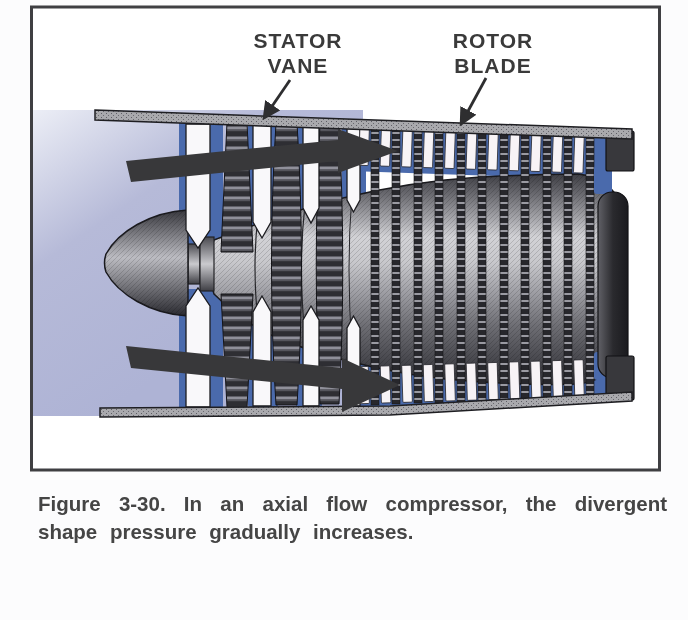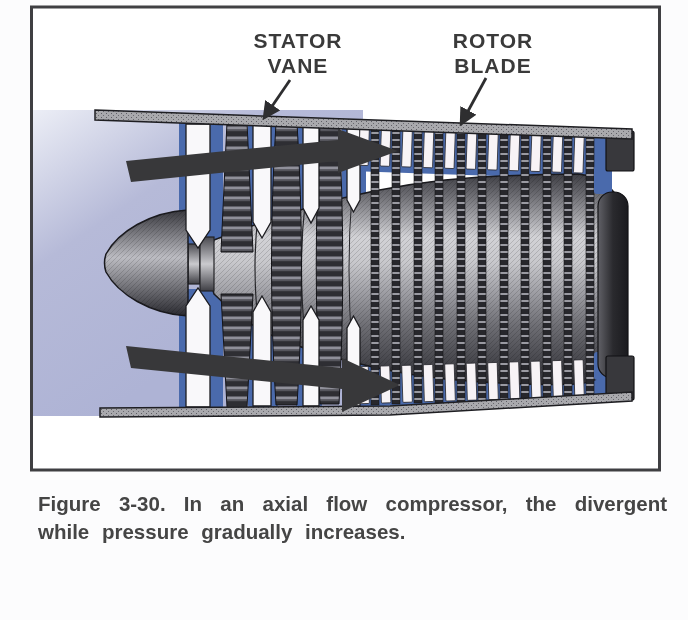--- a/index.html
+++ b/index.html
@@ -222,16 +222,16 @@
 
   <text class="lbl" x="298" y="44" text-anchor="middle">STATOR</text>
   <text class="lbl" x="298" y="69" text-anchor="middle">VANE</text>
   <text class="lbl" x="493" y="44" text-anchor="middle">ROTOR</text>
   <text class="lbl" x="493" y="69" text-anchor="middle">BLADE</text>
 </svg>
 
 
 <div class="caption">
   <div class="j">Figure 3-30. In an axial flow compressor, the divergent</div>
-  <div class="last">while pressure gradually increases.</div>
+  <div class="last">shape pressure gradually increases.</div>
 </div>
 
 </div>
 
 </body></html>

